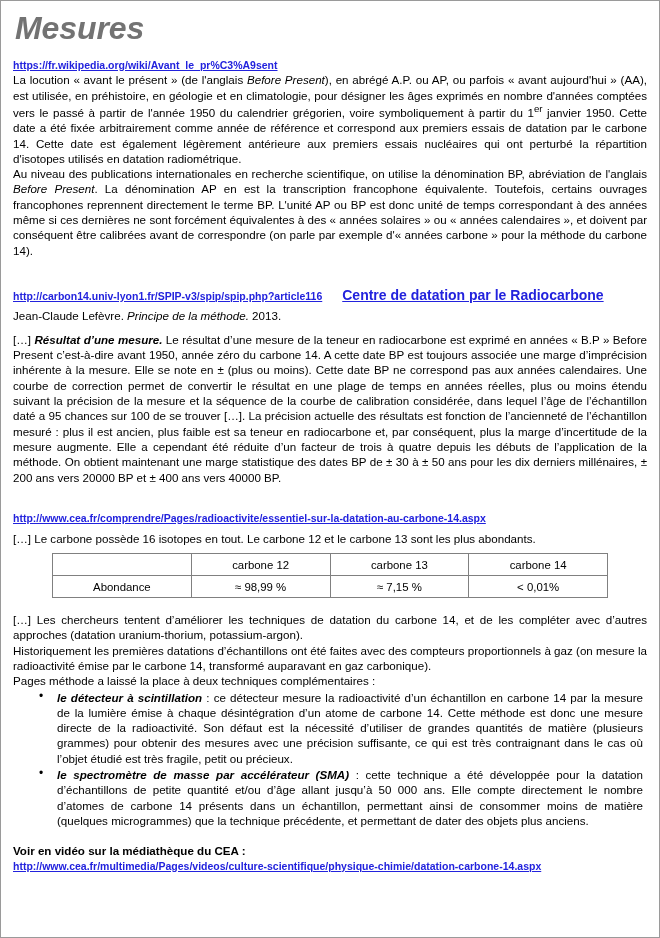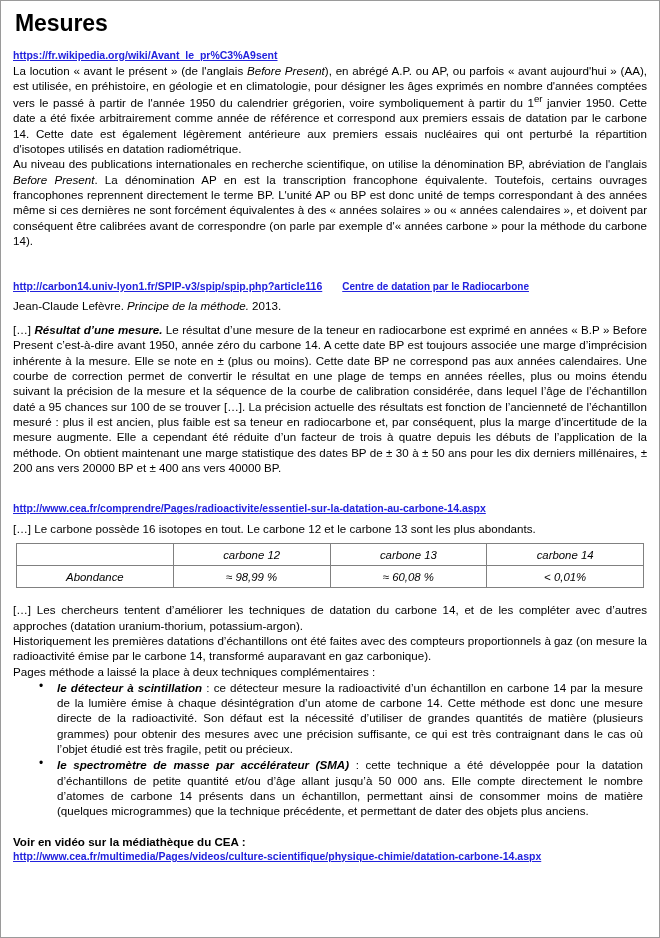--- a/index.html
+++ b/index.html
@@ -16,26 +16,27 @@
   }
   .page {
     box-sizing: border-box;
     width: 660px;
     height: 938px;
     border: 1px solid #9a9a9a;
     padding: 8px 12px 6px 12px;
     background: #ffffff;
   }
   .doc-title {
-    font-size: 23px;
+    font-size: 32px;
     font-weight: bold;
-    color: #000000;
+    color: #737373;
     line-height: 1.08;
     margin: 2px 0 12px 2px;
     letter-spacing: -0.1px;
+    font-style: italic;
   }
   .link {
     color: #2222dd;
     text-decoration: underline;
     font-size: 10.5px;
     font-weight: bold;
     display: block;
     line-height: 1.42;
     word-break: break-all;
     white-space: normal;
@@ -68,23 +69,22 @@
   }
   .spacer-lg { height: 26px; }
   .spacer-md { height: 14px; }
   .spacer-sm { height: 9px; }
   .spacer-xs { height: 5px; }
   em { font-style: italic; }
   strong { font-weight: bold; font-style: italic; }
   table.abundance {
     border-collapse: collapse;
     margin: 7px auto 0 auto;
-    width: 628px;
+    width: 556px;
     table-layout: fixed;
-    font-style: italic;
   }
   table.abundance td {
     border: 1px solid #808080;
     font-size: 11.4px;
     text-align: center;
     padding: 2px 4px;
     height: 17px;
   }
   ul.tech-list {
     margin: 1px 4px 0 0;
@@ -123,21 +123,21 @@
 
   <div class="block">
     <a class="link" href="#">https://fr.wikipedia.org/wiki/Avant_le_pr%C3%A9sent</a>
     <p class="body"><span>La locution « avant le présent » (de l'anglais </span><em>Before Present</em><span>), en abrégé A.P. ou AP, ou parfois « avant aujourd'hui » (AA), est utilisée, en préhistoire, en géologie et en climatologie, pour désigner les âges exprimés en nombre d'années comptées vers le passé à partir de l'année 1950 du calendrier grégorien, voire symboliquement à partir du 1</span><sup>er</sup><span> janvier 1950. Cette date a été fixée arbitrairement comme année de référence et correspond aux premiers essais de datation par le carbone 14. Cette date est également légèrement antérieure aux premiers essais nucléaires qui ont perturbé la répartition d'isotopes utilisés en datation radiométrique.</span></p>
     <p class="body"><span>Au niveau des publications internationales en recherche scientifique, on utilise la dénomination BP, abréviation de l'anglais </span><em>Before Present</em><span>. La dénomination AP en est la transcription francophone équivalente. Toutefois, certains ouvrages francophones reprennent directement le terme BP. L'unité AP ou BP est donc unité de temps correspondant à des années même si ces dernières ne sont forcément équivalentes à des « années solaires » ou « années calendaires », et doivent par conséquent être calibrées avant de correspondre (on parle par exemple d'« années carbone » pour la méthode du carbone 14).</span></p>
   </div>
 
   <div class="spacer-lg"></div>
 
   <div class="block">
-    <div class="link-row"><a class="link-inline" href="#" style="font-size:10.5px">http://carbon14.univ-lyon1.fr/SPIP-v3/spip/spip.php?article116</a><span class="link-gap"></span><a class="link-inline" href="#" style="font-size:10px">Centre de datation par le Radiocarbone</a></div>
+    <div class="link-row"><a class="link-inline" href="#" style="font-size:10.5px">http://carbon14.univ-lyon1.fr/SPIP-v3/spip/spip.php?article116</a><span class="link-gap"></span><a class="link-inline" href="#" style="font-size:14px">Centre de datation par le Radiocarbone</a></div>
     <p class="body nojust"><span>Jean-Claude Lefèvre. </span><em>Principe de la méthode.</em><span> 2013.</span></p>
     <div class="spacer-sm"></div>
     <p class="body"><span>[…] </span><strong>Résultat d’une mesure.</strong><span> Le résultat d’une mesure de la teneur en radiocarbone est exprimé en années « B.P » Before Present c’est-à-dire avant 1950, année zéro du carbone 14. A cette date BP est toujours associée une marge d’imprécision inhérente à la mesure. Elle se note en ± (plus ou moins). Cette date BP ne correspond pas aux années calendaires. Une courbe de correction permet de convertir le résultat en une plage de temps en années réelles, plus ou moins étendu suivant la précision de la mesure et la séquence de la courbe de calibration considérée, dans lequel l’âge de l’échantillon daté a 95 chances sur 100 de se trouver […]. La précision actuelle des résultats est fonction de l’ancienneté de l’échantillon mesuré : plus il est ancien, plus faible est sa teneur en radiocarbone et, par conséquent, plus la marge d’incertitude de la mesure augmente. Elle a cependant été réduite d’un facteur de trois à quatre depuis les débuts de l’application de la méthode. On obtient maintenant une marge statistique des dates BP de ± 30 à ± 50 ans pour les dix derniers millénaires, ± 200 ans vers 20000 BP et ± 400 ans vers 40000 BP.</span></p>
   </div>
 
   <div class="spacer-lg"></div>
 
   <div class="block">
     <a class="link" href="#">http://www.cea.fr/comprendre/Pages/radioactivite/essentiel-sur-la-datation-au-carbone-14.aspx</a>
     <div class="spacer-xs"></div>
@@ -147,21 +147,21 @@
       <tbody>
         <tr>
           <td></td>
           <td>carbone 12</td>
           <td>carbone 13</td>
           <td>carbone 14</td>
         </tr>
         <tr>
           <td>Abondance</td>
           <td>≈ 98,99 %</td>
-          <td>≈ 60,08 %</td>
+          <td>≈ 7,15 %</td>
           <td>&lt; 0,01%</td>
         </tr>
       </tbody>
     </table>
 
     <div class="spacer-md"></div>
 
     <p class="body">[…] Les chercheurs tentent d’améliorer les techniques de datation du carbone 14, et de les compléter avec d’autres approches (datation uranium-thorium, potassium-argon).</p>
     <p class="body">Historiquement les premières datations d’échantillons ont été faites avec des compteurs proportionnels à gaz (on mesure la radioactivité émise par le carbone 14, transformé auparavant en gaz carbonique).</p>
     <p class="body nojust">Pages méthode a laissé la place à deux techniques complémentaires :</p>

